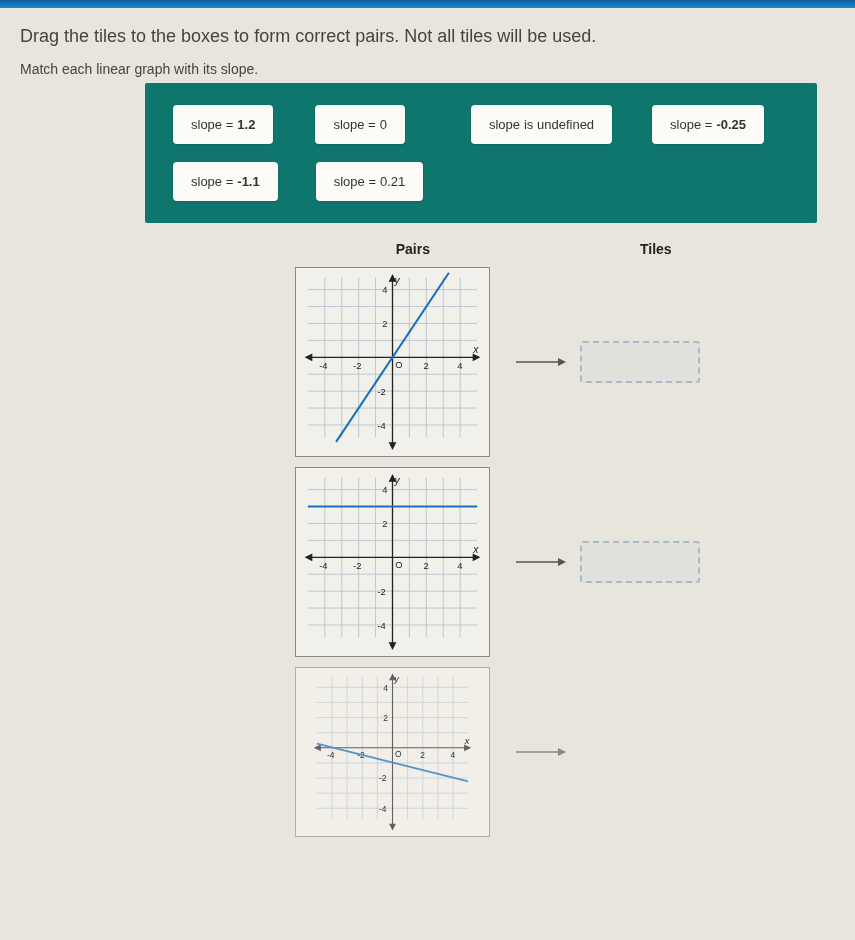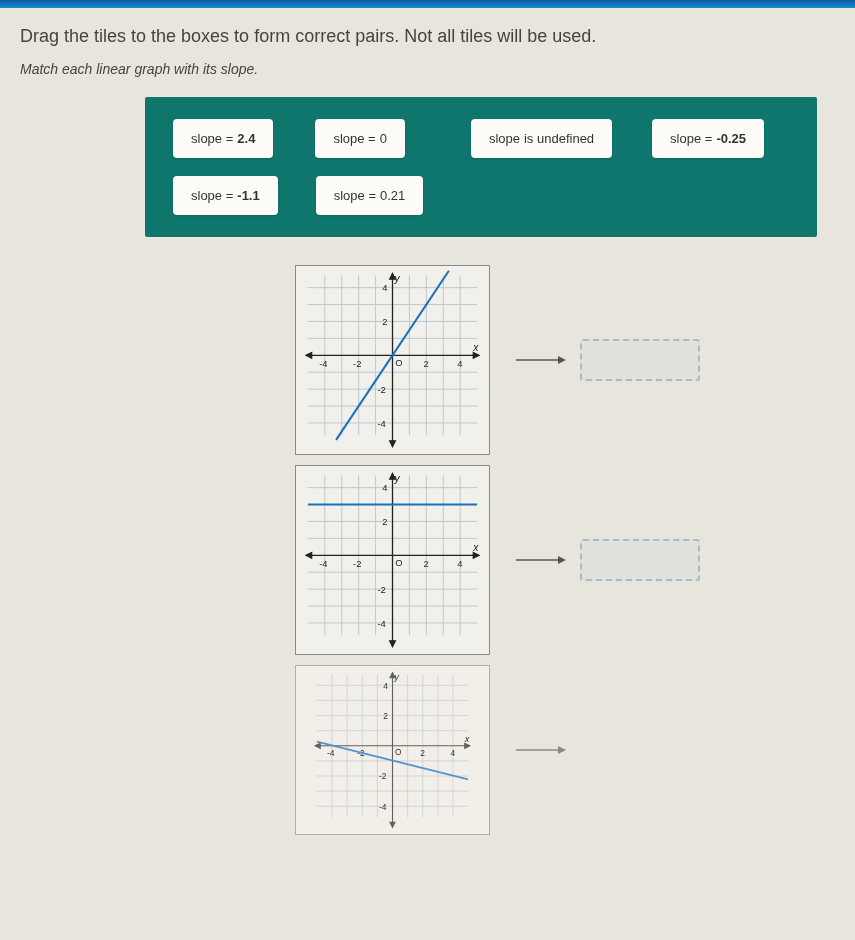--- a/index.html
+++ b/index.html
@@ -21,22 +21,21 @@
     padding: 18px 20px 0 20px;
   }
   .instructions {
     font-size: 18px;
     color: #444;
     margin-bottom: 14px;
   }
   .subinstructions {
     font-size: 14px;
     color: #444;
-    margin-bottom: 20px;
-    font-style: italic;
+    margin-bottom: 6px;
   }
   .tile-bank {
     background: #0f766e;
     border-radius: 2px;
     padding: 22px 28px 22px 28px;
     margin: 0 18px 18px 125px;
   }
   .tile-row {
     display: flex;
     gap: 20px;
@@ -104,21 +103,21 @@
 
 <div class="content">
 
   <div class="instructions">Drag the tiles to the boxes to form correct pairs. Not all tiles will be used.</div>
   <div class="subinstructions">Match each linear graph with its slope.</div>
 
   <div class="tile-bank">
     <div class="tile-row">
       <div class="tile">
         <span>slope = </span>
-        <span class="bold">2.4</span>
+        <span class="bold">1.2</span>
       </div>
       <div class="tile" style="margin-left:22px;">
         <span>slope = </span>
         <span>0</span>
       </div>
       <div class="tile" style="margin-left:46px;">
         <span>slope </span>
         <span>is undefined</span>
       </div>
       <div class="tile" style="margin-left:20px;">
@@ -132,20 +131,22 @@
         <span class="bold">-1.1</span>
       </div>
       <div class="tile" style="margin-left:18px;">
         <span>slope = </span>
         <span>0.21</span>
       </div>
     </div>
   </div>
 
   <div class="columns-head">
+    <div class="col-pairs">Pairs</div>
+    <div class="col-tiles">Tiles</div>
   </div>
 
   <div class="graph-row">
     <div class="graph-box">
       <svg class="plot" viewBox="0 0 200 200">
         <g stroke="#b8c5cf" stroke-width="1">
           <line x1="28" y1="10" x2="28" y2="180"></line>
             <line x1="46" y1="10" x2="46" y2="180"></line>
           <line x1="64" y1="10" x2="64" y2="180"></line>
             <line x1="82" y1="10" x2="82" y2="180"></line>

